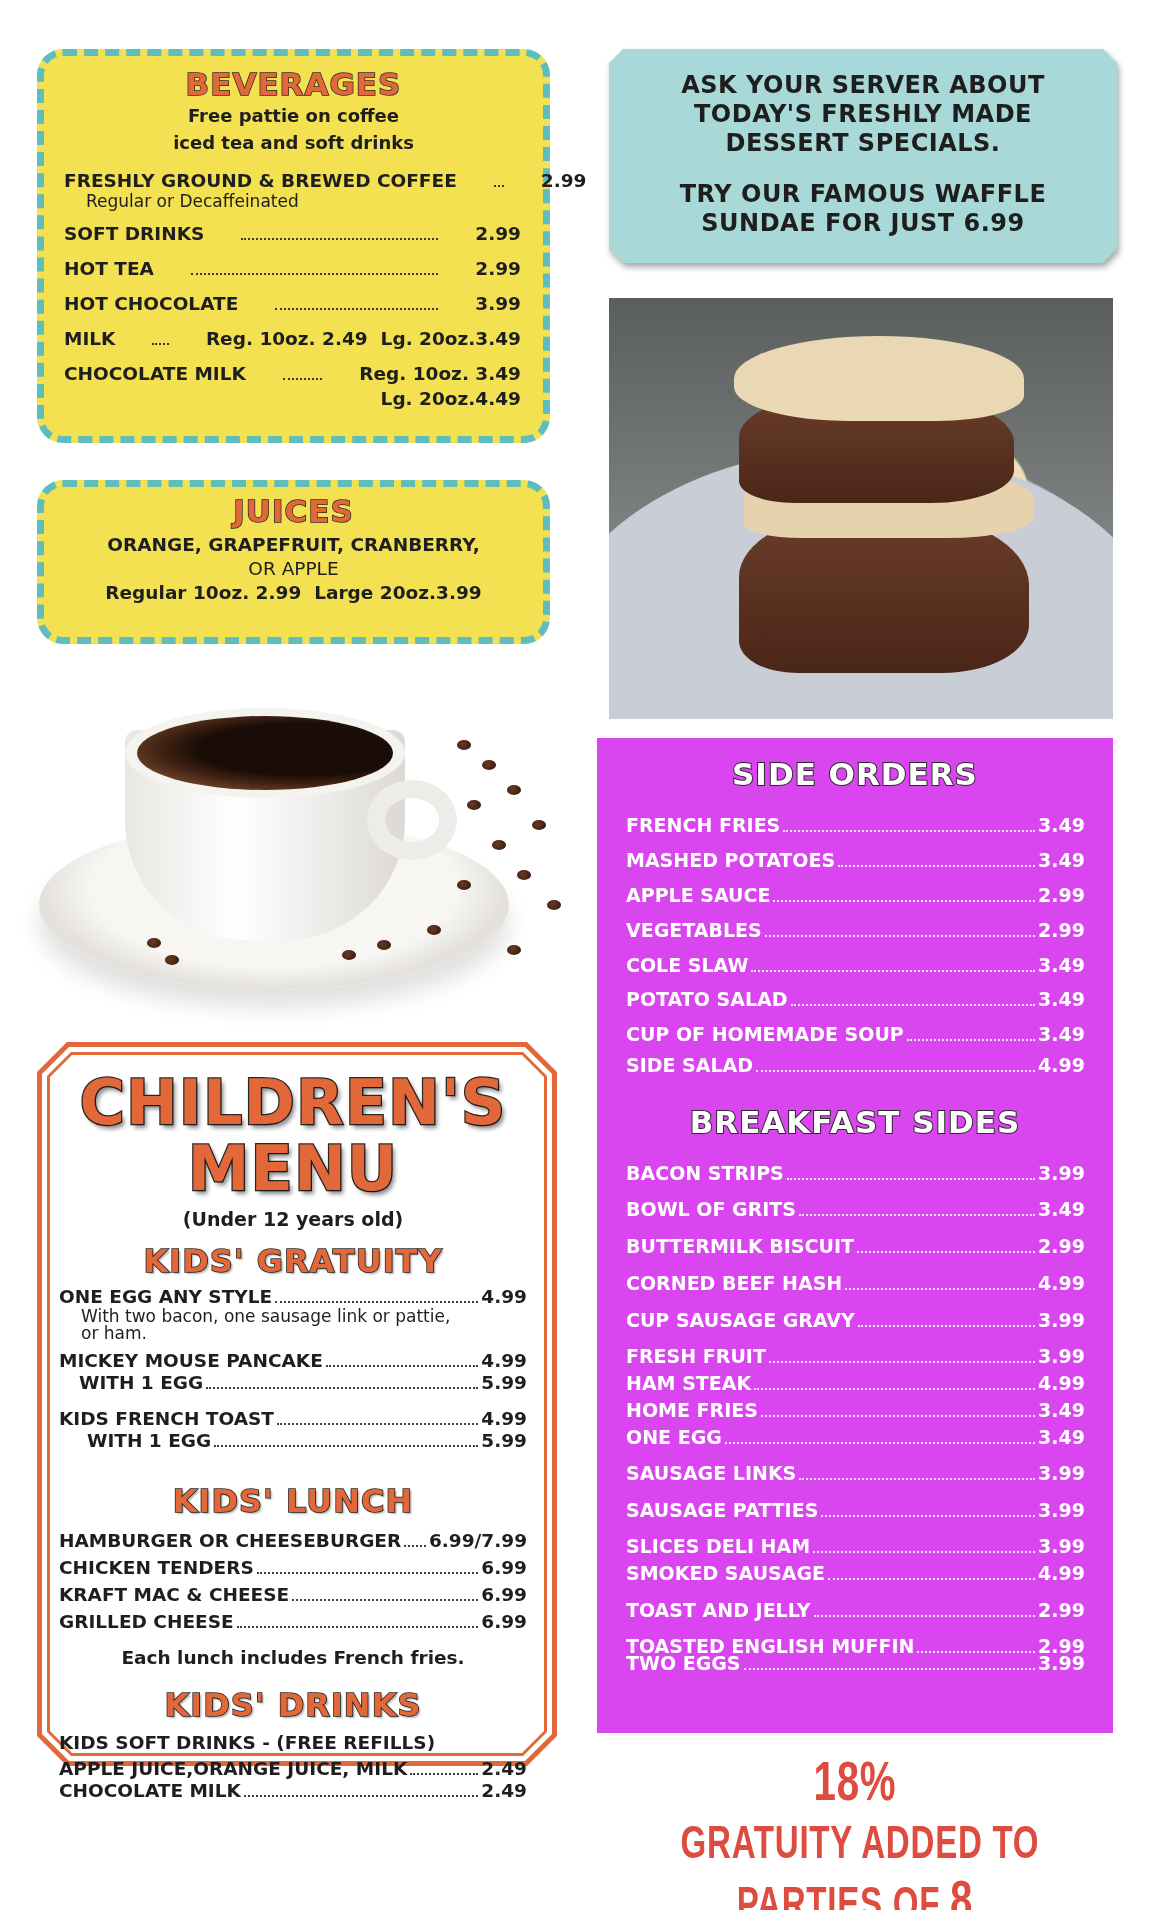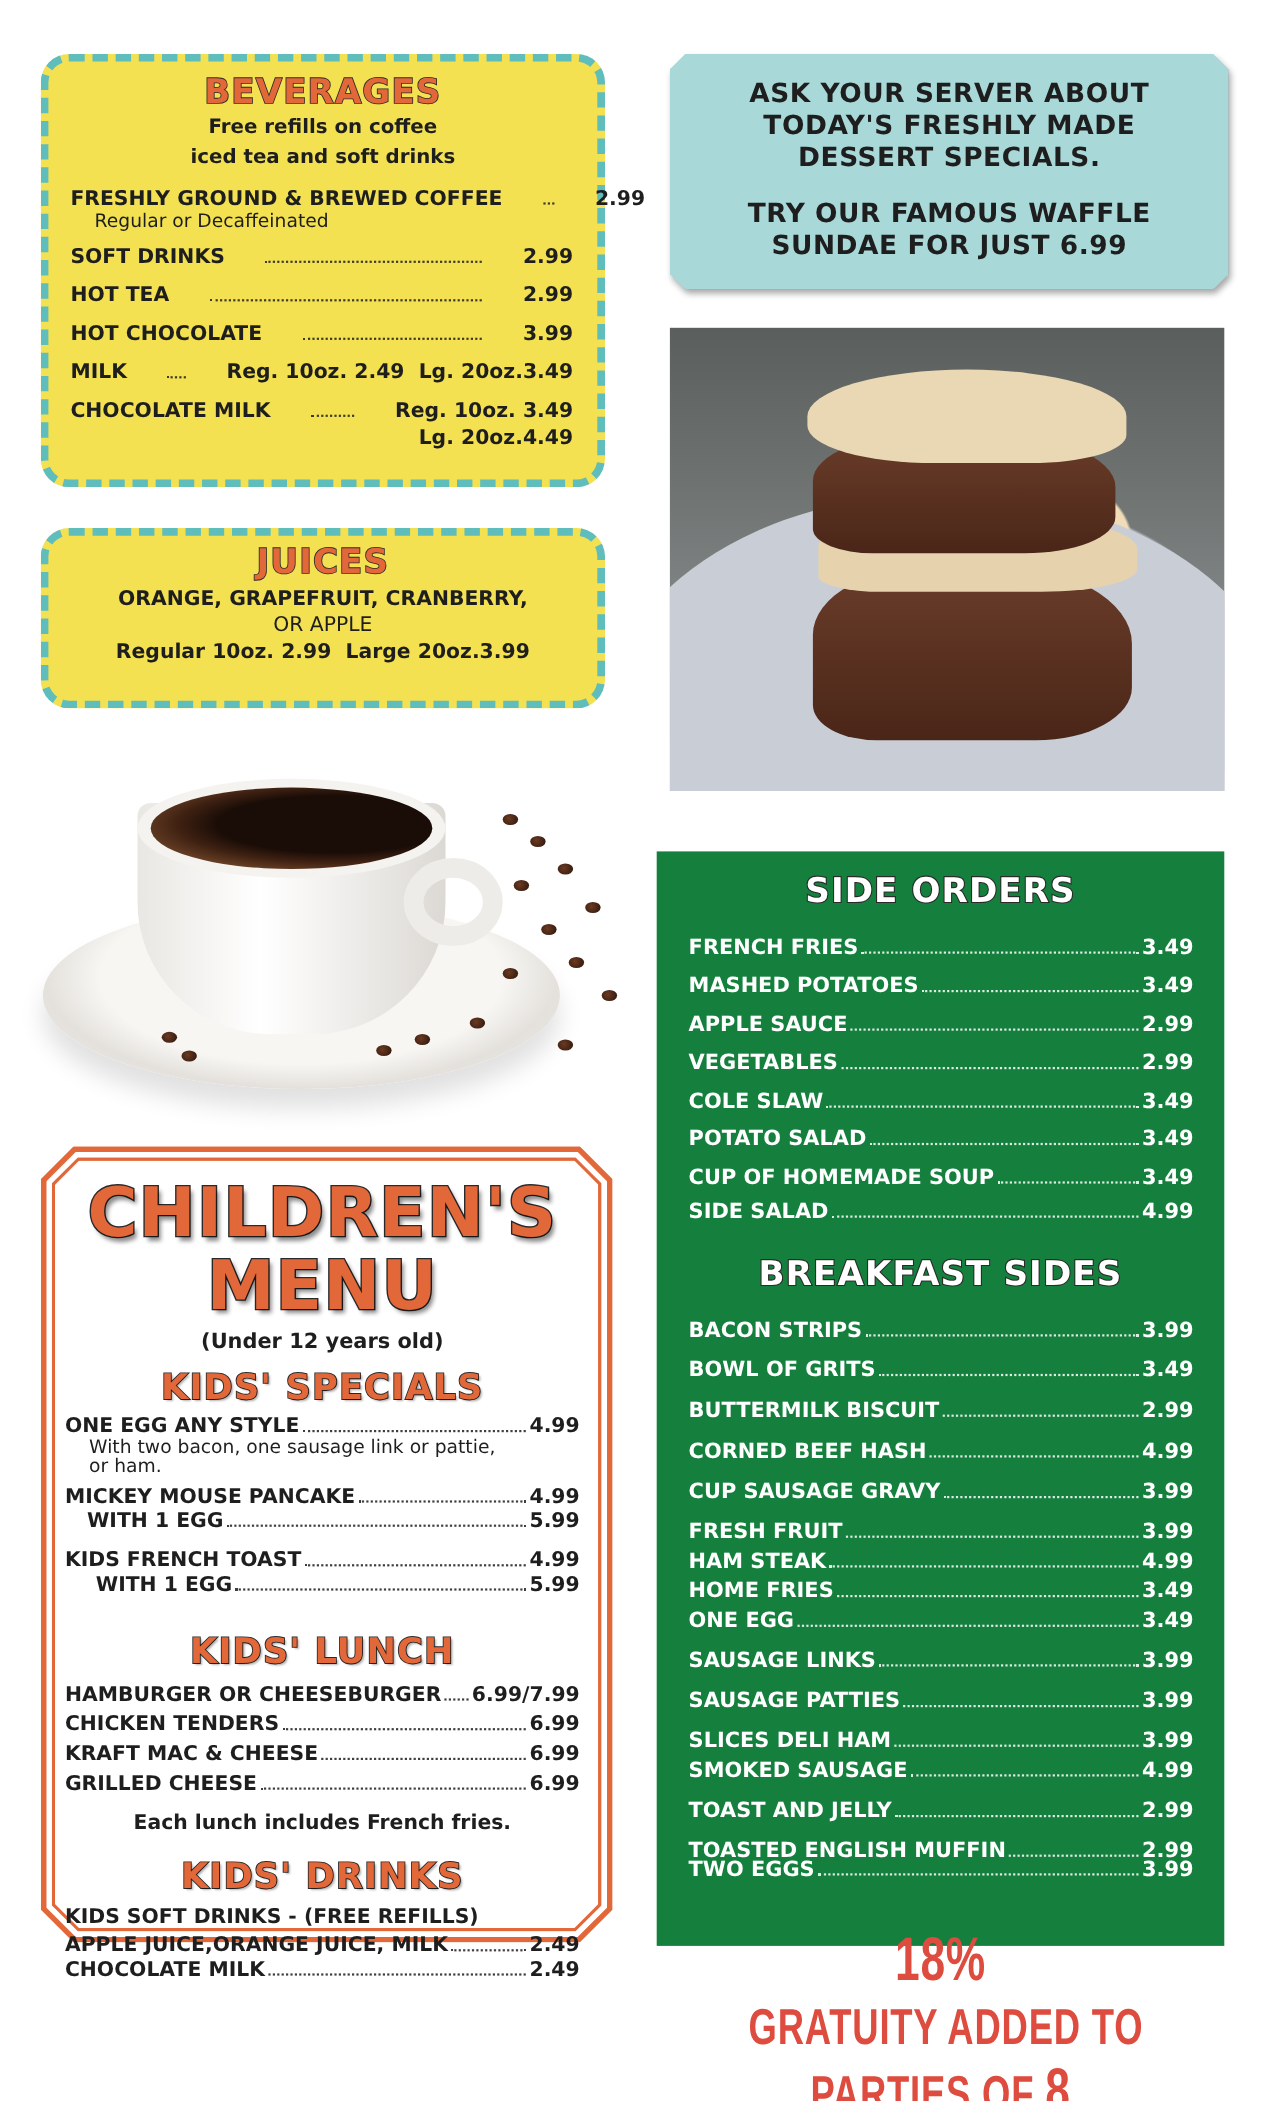--- a/index.html
+++ b/index.html
@@ -101,21 +101,21 @@
     -webkit-text-stroke: 1.6px #2a2a2a; paint-order: stroke fill; letter-spacing: 1px;
     text-shadow: 2px 2px 2px rgba(0,0,0,0.3);
   }
   .kids-list { font-size: 18.5px; }
   .kids-list .row { line-height: 22px; }
   .kids-list .indent { padding-left: 26px; }
   .kids-list .note { font-size: 17px; padding-left: 22px; line-height: 17px; }
   .kids-foot { text-align: center; font-weight: bold; font-size: 18.5px; }
 
   
-  .orange { background: #15803d; color: #ffffff; margin-top: 36px; }
+  .orange { background: #d946ef; color: #ffffff; }
   .orange-head {
     text-align: center; font-weight: bold; color: #ffffff; font-size: 31px; letter-spacing: 1px;
     -webkit-text-stroke: 2px #2a2a2a; paint-order: stroke fill;
   }
   .orange-list { position: absolute; left: 29px; right: 28px; font-size: 19px; }
   .orange-list .row { position: absolute; left: 0; right: 0; }
 
   .gratuity {
     text-align: center; color: #DD4C3F; font-weight: bold;
     font-family: "Liberation Sans", sans-serif;
@@ -123,21 +123,21 @@
     transform: scaleX(0.72); transform-origin: center top;
     letter-spacing: 1px;
   }
   .gratuity .big { font-size: 56px; }
 </style>
 </head>
 <body>
 
 <div class="abs ybox" style="left:37px; top:49px; width:513px; height:394px;">
   <div class="comic-title bev-title">BEVERAGES</div>
-  <div class="bev-sub">Free refills on coffee</div>
+  <div class="bev-sub">Free pattie on coffee</div>
   <div class="bev-sub">iced tea and soft drinks</div>
   <div class="bev-list">
     <div style="margin-bottom:12px;">
       <div class="row" style="margin-bottom:0;">
         <span class="name">FRESHLY GROUND &amp; BREWED COFFEE</span>
         <span class="dots" style="flex:0 0 10px;"></span>
         <span class="price">2.99</span>
       </div>
       <div class="note">Regular or Decaffeinated</div>
     </div>
@@ -225,21 +225,21 @@
   <div class="kids-outer" style="position:absolute; inset:0;"></div>
   <div class="kids-mid"></div>
   <div class="kids-line"></div>
   <div class="kids-inner"></div>
 
   <div class="kids-content">
     <div class="kids-title" style="margin-top:28px;">CHILDREN'S</div>
     <div class="kids-title">MENU</div>
     <div class="kids-sub" style="margin-top:6px;">(Under 12 years old)</div>
 
-    <div class="kids-head" style="margin-top:12px;">KIDS' SPECIALS</div>
+    <div class="kids-head" style="margin-top:12px;">KIDS' GRATUITY</div>
     <div class="kids-list" style="margin-top:6px;">
       <div class="row">
         <span class="name">ONE EGG ANY STYLE</span>
         <span class="dots"></span>
         <span class="price">4.99</span>
       </div>
       <div class="note">With two bacon, one sausage link or pattie,</div>
       <div class="note">or ham.</div>
       <div class="row" style="margin-top:8px;">
         <span class="name">MICKEY MOUSE PANCAKE</span>

